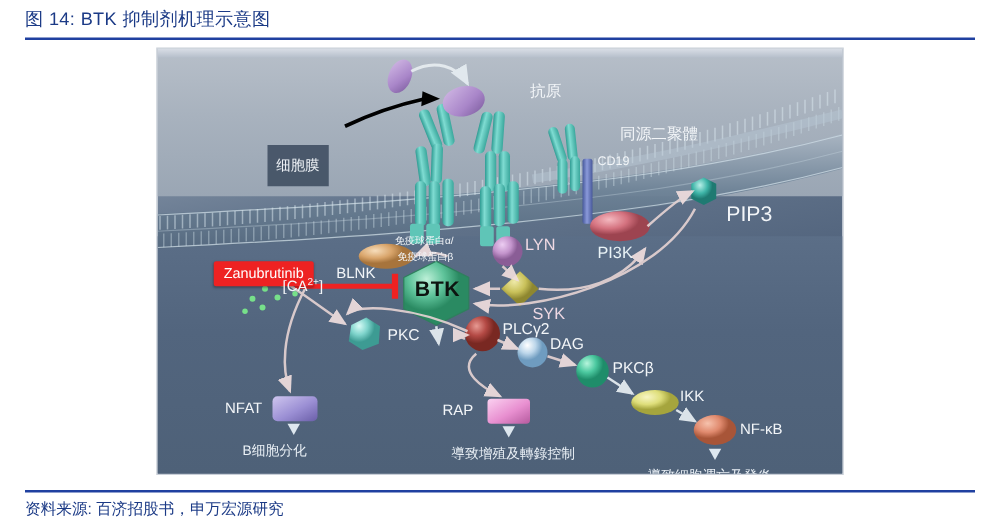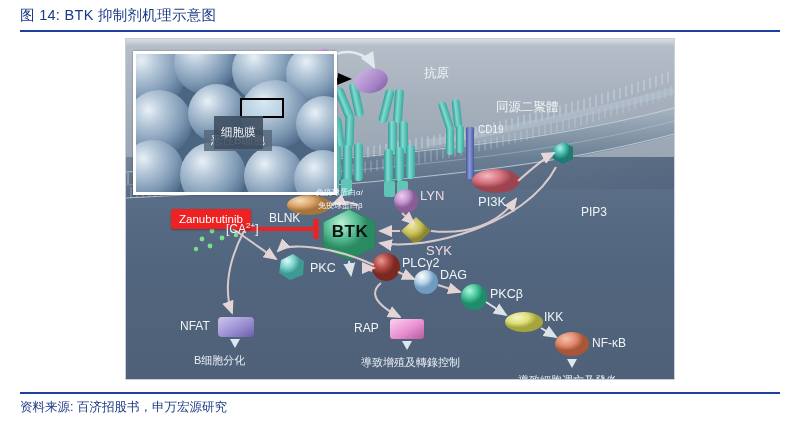--- a/index.html
+++ b/index.html
@@ -521,51 +521,35 @@
 
     <g>
       <line x1="110" y1="190" x2="190" y2="190" stroke="#ee2222" stroke-width="4"></line>
       <line x1="190" y1="180" x2="190" y2="200" stroke="#ee2222" stroke-width="5"></line>
     </g>
 
     <path d="M150,62 C175,50 196,44 214,40" fill="none" stroke="#000000" stroke-width="3"></path>
     <polygon points="212,34 226,40 211,46" fill="#000000"></polygon>
   </svg>
 
-  <div id="inset">
-    <div class="cellblob" style="left:-18px;top:-14px;width:68px;height:68px;"></div>
-    <div class="cellblob" style="left:38px;top:-22px;width:62px;height:62px;"></div>
-    <div class="cellblob" style="left:96px;top:-16px;width:64px;height:64px;"></div>
-    <div class="cellblob" style="left:150px;top:-10px;width:60px;height:60px;"></div>
-    <div class="cellblob" style="left:-10px;top:36px;width:66px;height:66px;"></div>
-    <div class="cellblob" style="left:52px;top:30px;width:58px;height:58px;"></div>
-    <div class="cellblob" style="left:104px;top:26px;width:70px;height:70px;"></div>
-    <div class="cellblob" style="left:160px;top:42px;width:56px;height:56px;"></div>
-    <div class="cellblob" style="left:-14px;top:86px;width:62px;height:62px;"></div>
-    <div class="cellblob" style="left:44px;top:88px;width:66px;height:66px;"></div>
-    <div class="cellblob" style="left:108px;top:92px;width:60px;height:60px;"></div>
-    <div class="cellblob" style="left:158px;top:96px;width:58px;height:58px;"></div>
-    <div id="inset-box"></div>
-    <div id="inset-label">恶性B细胞</div>
-  </div>
 
   <div id="membrane-label">细胞膜</div>
 
   <div class="lbl" style="left:298px;top:28px;font-size:12.5px;">抗原</div>
   <div class="lbl" style="left:370px;top:62px;font-size:12.5px;">同源二聚體</div>
   <div class="lbl" style="left:352px;top:86px;font-size:10px;">CD19</div>
 
   <div class="lbl small" style="left:190px;top:150px;">免疫球蛋白α/</div>
   <div class="lbl small" style="left:192px;top:163px;">免疫球蛋白β</div>
 
   <div class="lbl" style="left:143px;top:173px;font-size:12px;">BLNK</div>
   <div class="lbl" style="left:294px;top:150px;font-size:13px;color:#efd9e4;">LYN</div>
   <div class="lbl" style="left:300px;top:205px;font-size:13px;color:#efd9e4;">SYK</div>
   <div class="lbl" style="left:352px;top:156px;font-size:13px;color:#e9f3f7;">PI3K</div>
-  <div class="lbl" style="left:455px;top:124px;font-size:12px;margin-top:43px;">PIP3</div>
+  <div class="lbl" style="left:455px;top:124px;font-size:17px;">PIP3</div>
 
   <div id="btk-text">BTK</div>
   <div id="zanu-box">Zanubrutinib</div>
 
   <div class="lbl" style="left:100px;top:183px;font-size:12px;"><span>[CA</span><sup style="font-size:8px;">2+</sup><span>]</span></div>
 
   <div class="lbl" style="left:184px;top:223px;font-size:12.5px;">PKC</div>
   <div class="lbl" style="left:54px;top:281px;font-size:12px;">NFAT</div>
   <div class="lbl" style="left:276px;top:218px;font-size:12.5px;">PLCγ2</div>
   <div class="lbl" style="left:314px;top:230px;font-size:12.5px;">DAG</div>

